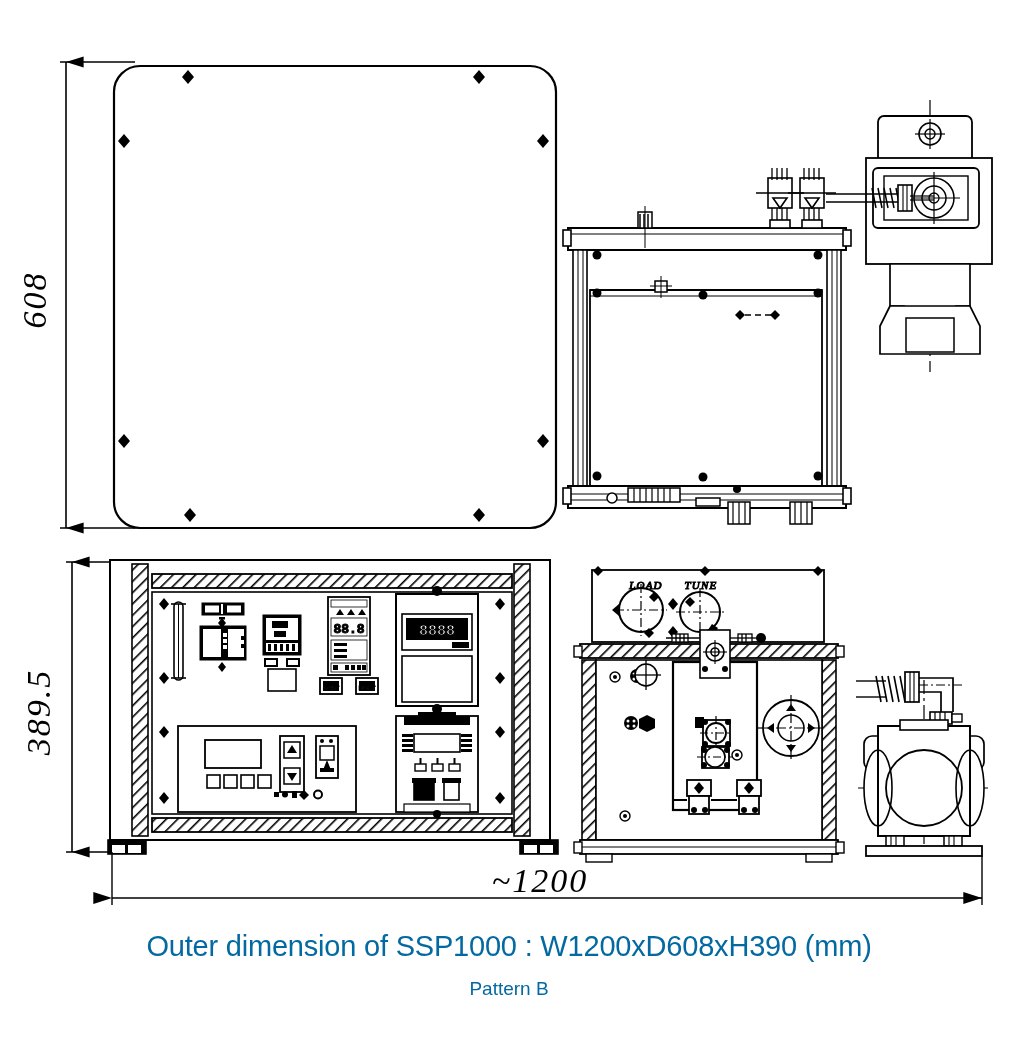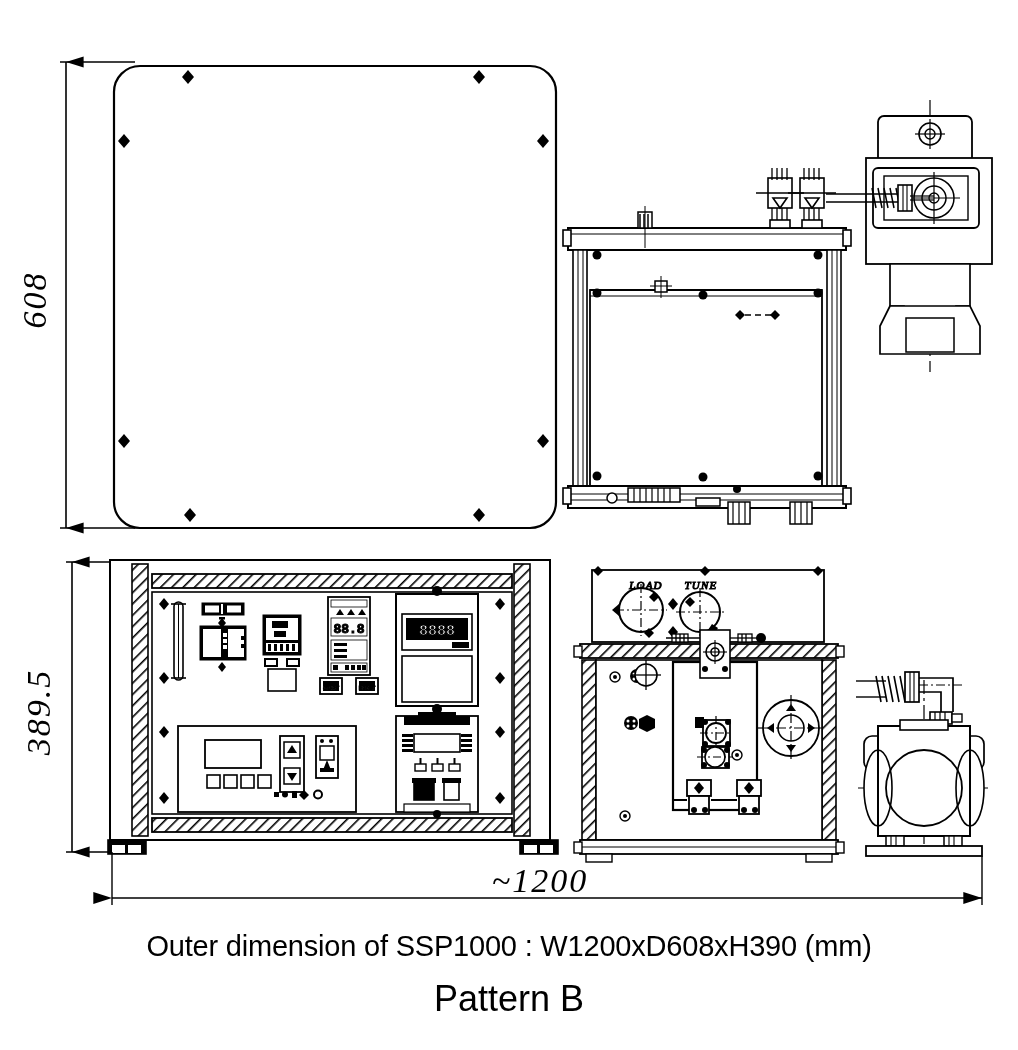--- a/index.html
+++ b/index.html
@@ -8,25 +8,25 @@
     font-family:"Liberation Sans", sans-serif;
     color:#000;
     overflow:hidden;
     position:relative;
   }
   #sheet{position:absolute;left:0;top:0;width:1018px;height:1050px;}
   svg{display:block;}
   .cap{
     position:absolute;left:0;width:1018px;text-align:center;
     font-family:"Liberation Sans", sans-serif;
-    color:#000000;
+    color:#0369a1;
     white-space:nowrap;
   }
   #cap1{top:930px;font-size:29px;letter-spacing:-0.2px;}
-  #cap2{top:978px;font-size:36px;}
+  #cap2{top:978px;font-size:19px;}
 </style>
 </head>
 <body>
 
 <div id="sheet">
 <svg width="1018" height="1050" viewBox="0 0 1018 1050" xmlns="http://www.w3.org/2000/svg">
   <defs>
     <pattern id="hatch" width="8" height="8" patternTransform="rotate(45)" patternUnits="userSpaceOnUse">
       <rect width="8" height="8" fill="#fff"></rect>
       <line x1="0" y1="0" x2="0" y2="8" stroke="#000" stroke-width="3.2"></line>

